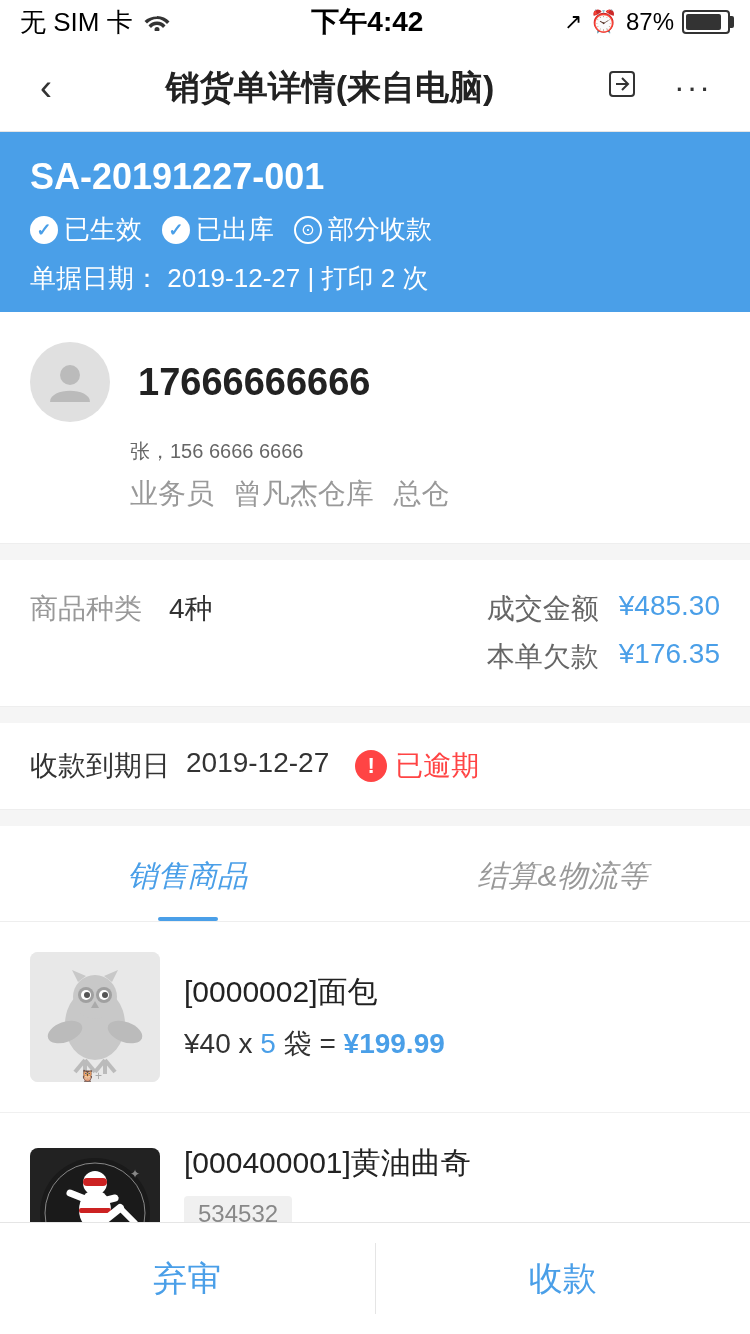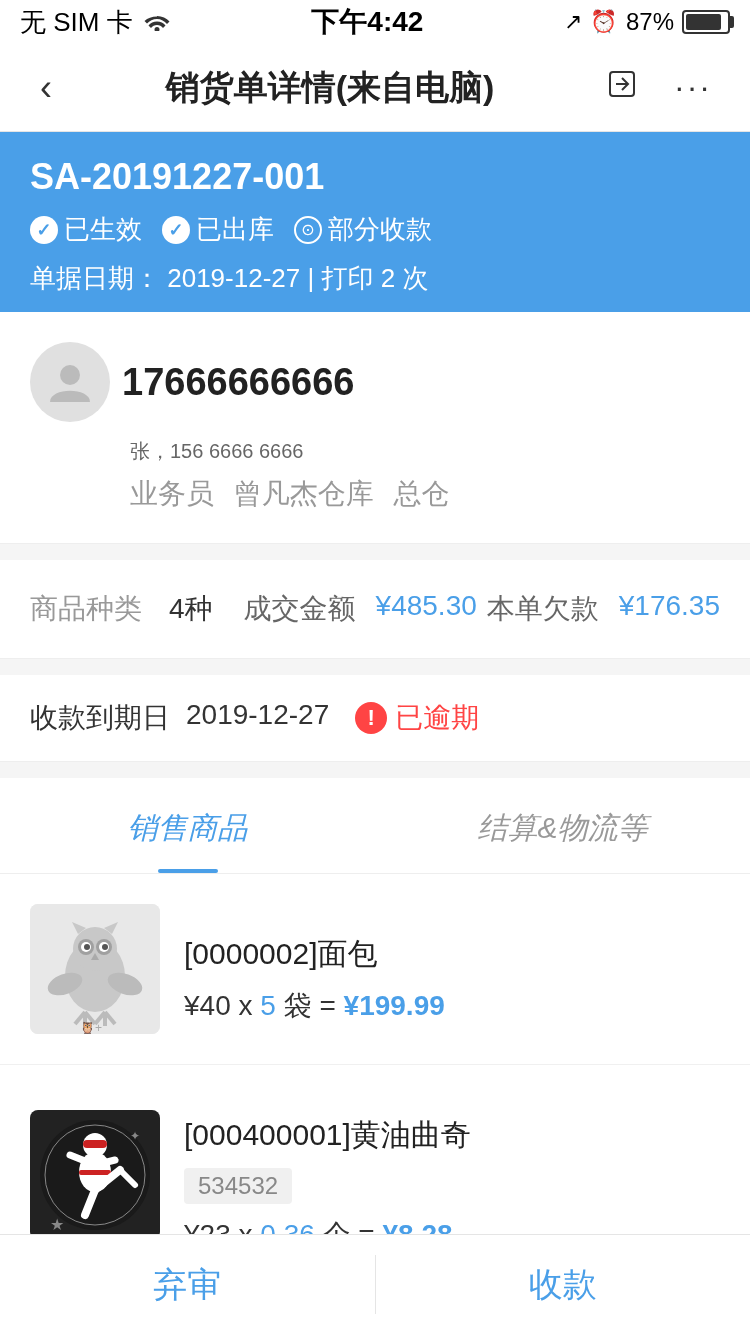--- a/index.html
+++ b/index.html
@@ -113,21 +113,21 @@
     
     .customer-section {
       background: #fff;
       padding: 30px;
       margin-top: 0;
       border-bottom: 1px solid #eee;
     }
     .customer-row {
       display: flex;
       align-items: center;
-      gap: 12px;
+      gap: 28px;
       margin-bottom: 16px;
     }
     .avatar {
       width: 80px; height: 80px;
       background: #e0e0e0;
       border-radius: 50%;
       display: flex; align-items: center; justify-content: center;
       color: #999;
       font-size: 40px;
       flex-shrink: 0;
@@ -156,21 +156,21 @@
       background: #fff;
       padding: 30px;
       margin-top: 16px;
       display: flex;
       justify-content: space-between;
       align-items: flex-start;
       border-bottom: 1px solid #eee;
     }
     .stats-left { font-size: 28px; color: #333; display: flex; gap: 27px; }
     .stats-left-label { color: #999; }
-    .stats-right { display: flex; flex-direction: row; gap: 10px; align-items: flex-end; }
+    .stats-right { display: flex; flex-direction: column; gap: 10px; align-items: flex-end; }
     .stat-row { display: flex; gap: 20px; font-size: 28px; }
     .stat-label { color: #666; }
     .stat-value { color: #4a9fe8; font-weight: 500; }
 
     
     .due-section {
       background: #fff;
       padding: 24px 30px;
       margin-top: 16px;
       display: flex;
@@ -247,42 +247,42 @@
       width: 130px;
       height: 130px;
       background: #f0f0f0;
       border-radius: 8px;
       display: flex;
       align-items: center;
       justify-content: center;
       flex-shrink: 0;
       overflow: hidden;
     }
-    .product-info { flex: 1; margin-top: 20px; }
+    .product-info { flex: 1; }
     .product-name { font-size: 30px; color: #222; margin-bottom: 12px; font-weight: 500; }
     .product-sku {
       display: inline-block;
       background: #f0f0f0;
       color: #888;
       font-size: 24px;
       padding: 4px 14px;
       border-radius: 4px;
       margin-bottom: 12px;
     }
     .product-price { font-size: 28px; color: #333; }
     .product-price .qty { color: #4a9fe8; }
     .product-price .total { color: #4a9fe8; font-weight: 600; }
 
     
     .bottom-bar {
       position: fixed;
       bottom: 0;
       left: 0;
       width: 750px;
-      height: 100px;
+      height: 112px;
       background: #fff;
       border-top: 1px solid #e5e5e5;
       display: flex;
     }
     .bottom-btn {
       flex: 1;
       display: flex;
       align-items: center;
       justify-content: center;
       font-size: 34px;

